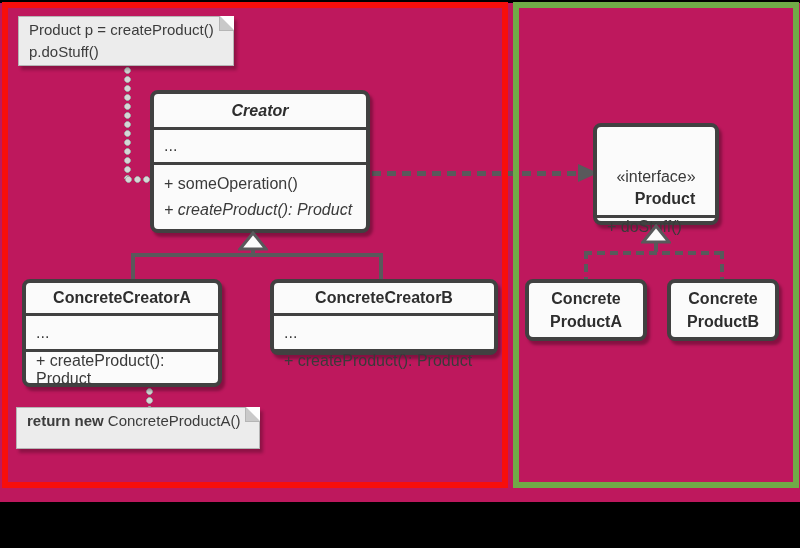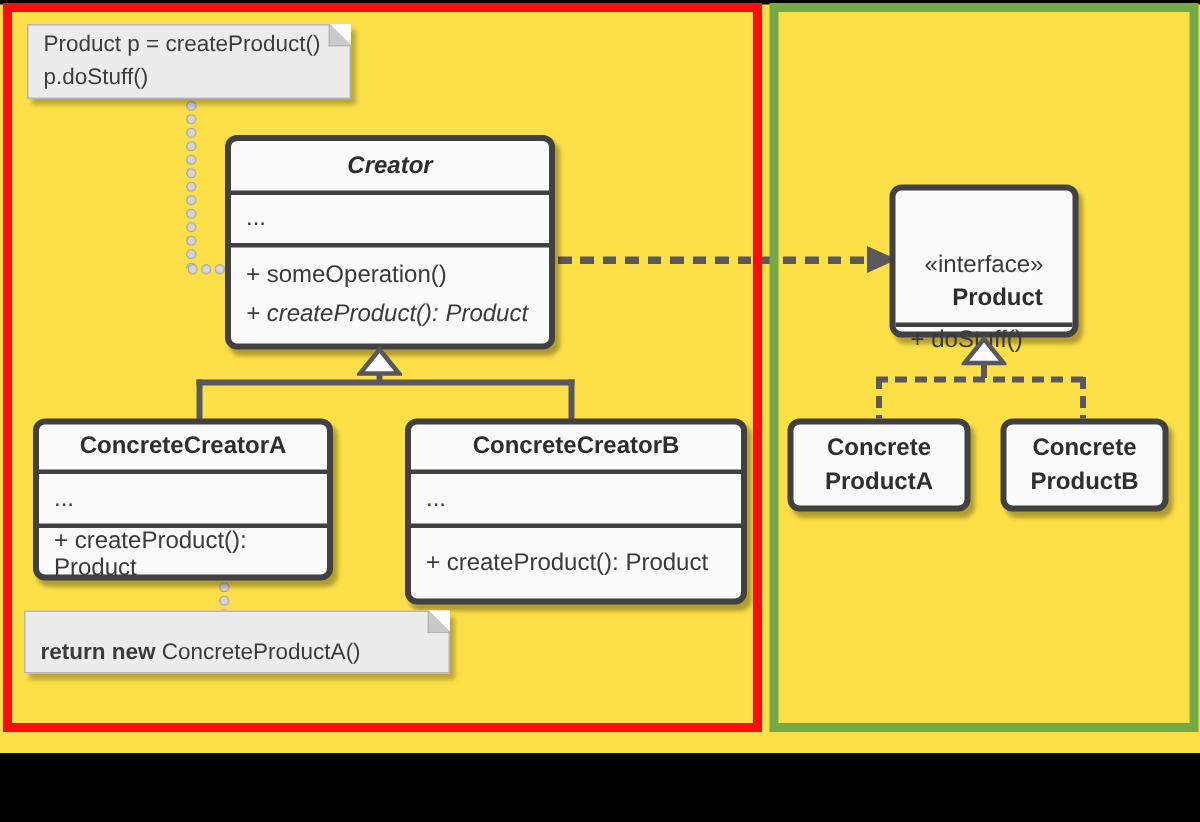--- a/index.html
+++ b/index.html
@@ -7,21 +7,21 @@
     --frame-green:#71aa47;
     --line-gray:#59595b;
     --box-border:#414141;
     --box-fill:#fbfbfb;
     --note-fill:#ececec;
     --letterbox:#000000;
     --text:#3a3a3a;
   }
   html,body{margin:0;padding:0;background:#ffffff;}
   #stage{
-    position:relative;width:800px;height:548px;background:#fde047;overflow:hidden;
+    position:relative;width:800px;height:548px;background:#be185d;overflow:hidden;
     font-family:"Liberation Sans","DejaVu Sans",sans-serif;color:var(--text);
   }
   .bar{position:absolute;left:0;width:800px;background:var(--letterbox);}
   .frame{position:absolute;box-sizing:border-box;z-index:10;pointer-events:none;}
   .frame.red{border:6px solid var(--frame-red);}
   .frame.green{border:6px solid var(--frame-green);}
 
   
   .uml-box{
     position:absolute;box-sizing:border-box;background:var(--box-fill);
@@ -111,29 +111,29 @@
   <div class="solid" style="left:131px;top:253px;width:252px;height:4px;"></div>
   <div class="solid" style="left:131px;top:253px;width:4px;height:27px;"></div>
   <div class="solid" style="left:379px;top:253px;width:4px;height:27px;"></div>
 
   <div class="uml-box" style="left:22px;top:279px;width:200px;height:108px;">
     <div class="cmp title" style="flex:0 0 30px;">ConcreteCreatorA</div>
     <div class="cmp" style="flex:0 0 33px;">...</div>
     <div class="cmp" style="flex:1;">+ createProduct(): Product</div>
   </div>
 
-  <div class="uml-box" style="left:270px;top:279px;width:228px;height:124px;">
+  <div class="uml-box" style="left:270px;top:279px;width:228px;height:76px;">
     <div class="cmp title" style="flex:0 0 30px;">ConcreteCreatorB</div>
     <div class="cmp" style="flex:0 0 33px;">...</div>
     <div class="cmp" style="flex:1;">+ createProduct(): Product</div>
   </div>
 
   <div class="dot-v" style="left:146px;top:387px;height:22px;"></div>
 
-  <div class="note" style="left:16px;top:407px;width:284px;height:42px;display:flex;align-items:flex-end;">
+  <div class="note" style="left:16px;top:407px;width:244px;height:42px;display:flex;align-items:flex-start;">
     <span class="fold"></span>
     <span><b>return new</b><span> ConcreteProductA()</span></span>
   </div>
 
   <div class="uml-box" style="left:593px;top:123px;width:126px;height:102px;">
     <div class="cmp center-col" style="flex:0 0 55px;margin-top:33px;">
       <div>«interface»</div>
       <div class="bold" style="color:#2e2e2e;padding-left:18px;">Product</div>
     </div>
     <div class="cmp" style="flex:1;">+ doStuff()</div>

